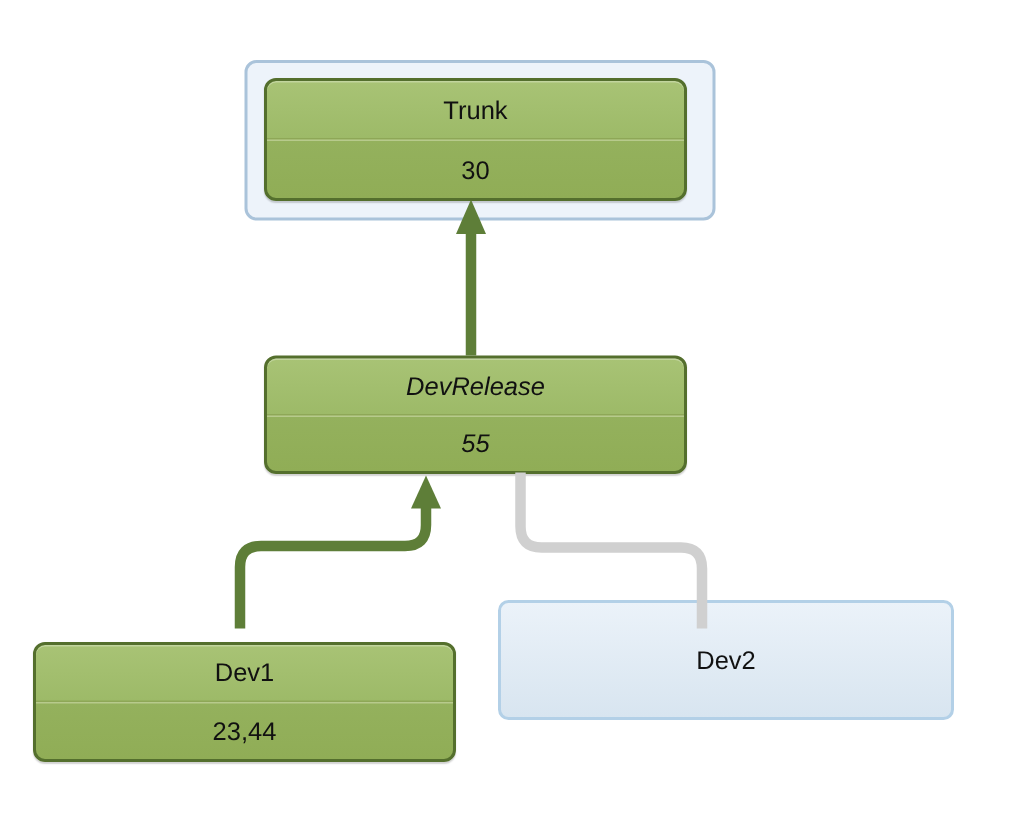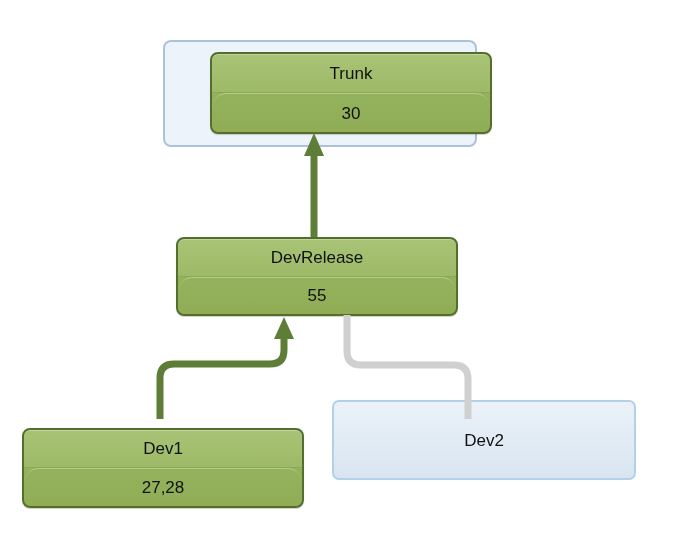--- a/index.html
+++ b/index.html
@@ -48,37 +48,36 @@
     box-shadow: inset 0 1px 0 rgba(255,255,255,0.30), 0 1px 1px rgba(0,0,0,0.18);
   }
   .node.blue {
     background: linear-gradient(180deg,
       var(--inactive-fill-top, #ebf2f9) 0%,
       var(--inactive-fill-bottom, #d8e5f0) 100%);
     border: 2px solid var(--inactive-border, #b3d0e7);
     border-radius: 7px;
   }
 
-  .pos-trunk      { left: 176px; top:  52px; width: 282px; height: 82px; margin-left: 34px; }
-  .pos-devrelease { left: 176px; top: 237px; width: 282px; height: 79px; }
+  .pos-trunk      { left: 176px; top:  52px; width: 282px; height: 82px; }
+  .pos-devrelease { left: 176px; top: 237px; width: 282px; height: 79px; font-style: italic; }
   .pos-dev1       { left:  22px; top: 418px; width: 282px; height: 80px; margin-top: 10px; }
   .pos-dev2       { left: 332px; top: 400px; width: 304px; height: 80px; }
 
   .node-label, .node-value {
     flex: 1 1 0;
     display: flex;
     align-items: center;
     justify-content: center;
   }
   .node.green .node-label {
     border-bottom: 1px solid var(--divider-dark, #8ea757);
   }
   .node.green .node-value {
     border-top: 1px solid var(--divider-light, #b7ca8c);
-    border-radius: 15px;
   }
   .node-label.single {
     border: none !important;
   }
 
   
   svg.edges {
     position: absolute;
     left: 0; top: 0;
     pointer-events: none;
@@ -103,21 +102,21 @@
     <div class="node-value">30</div>
   </div>
 
   <div class="node green pos-devrelease">
     <div class="node-label">DevRelease</div>
     <div class="node-value">55</div>
   </div>
 
   <div class="node green pos-dev1">
     <div class="node-label">Dev1</div>
-    <div class="node-value">27,28</div>
+    <div class="node-value">23,44</div>
   </div>
 
   <div class="node blue pos-dev2">
     <div class="node-label single">Dev2</div>
   </div>
 
   <svg class="edges" width="687" height="542" viewBox="0 0 687 542">
     <g>
       <path class="edge merge" d="M314,237 L314,150"></path>
       <polygon class="head merge" points="314,133 324,156 304,156"></polygon>

